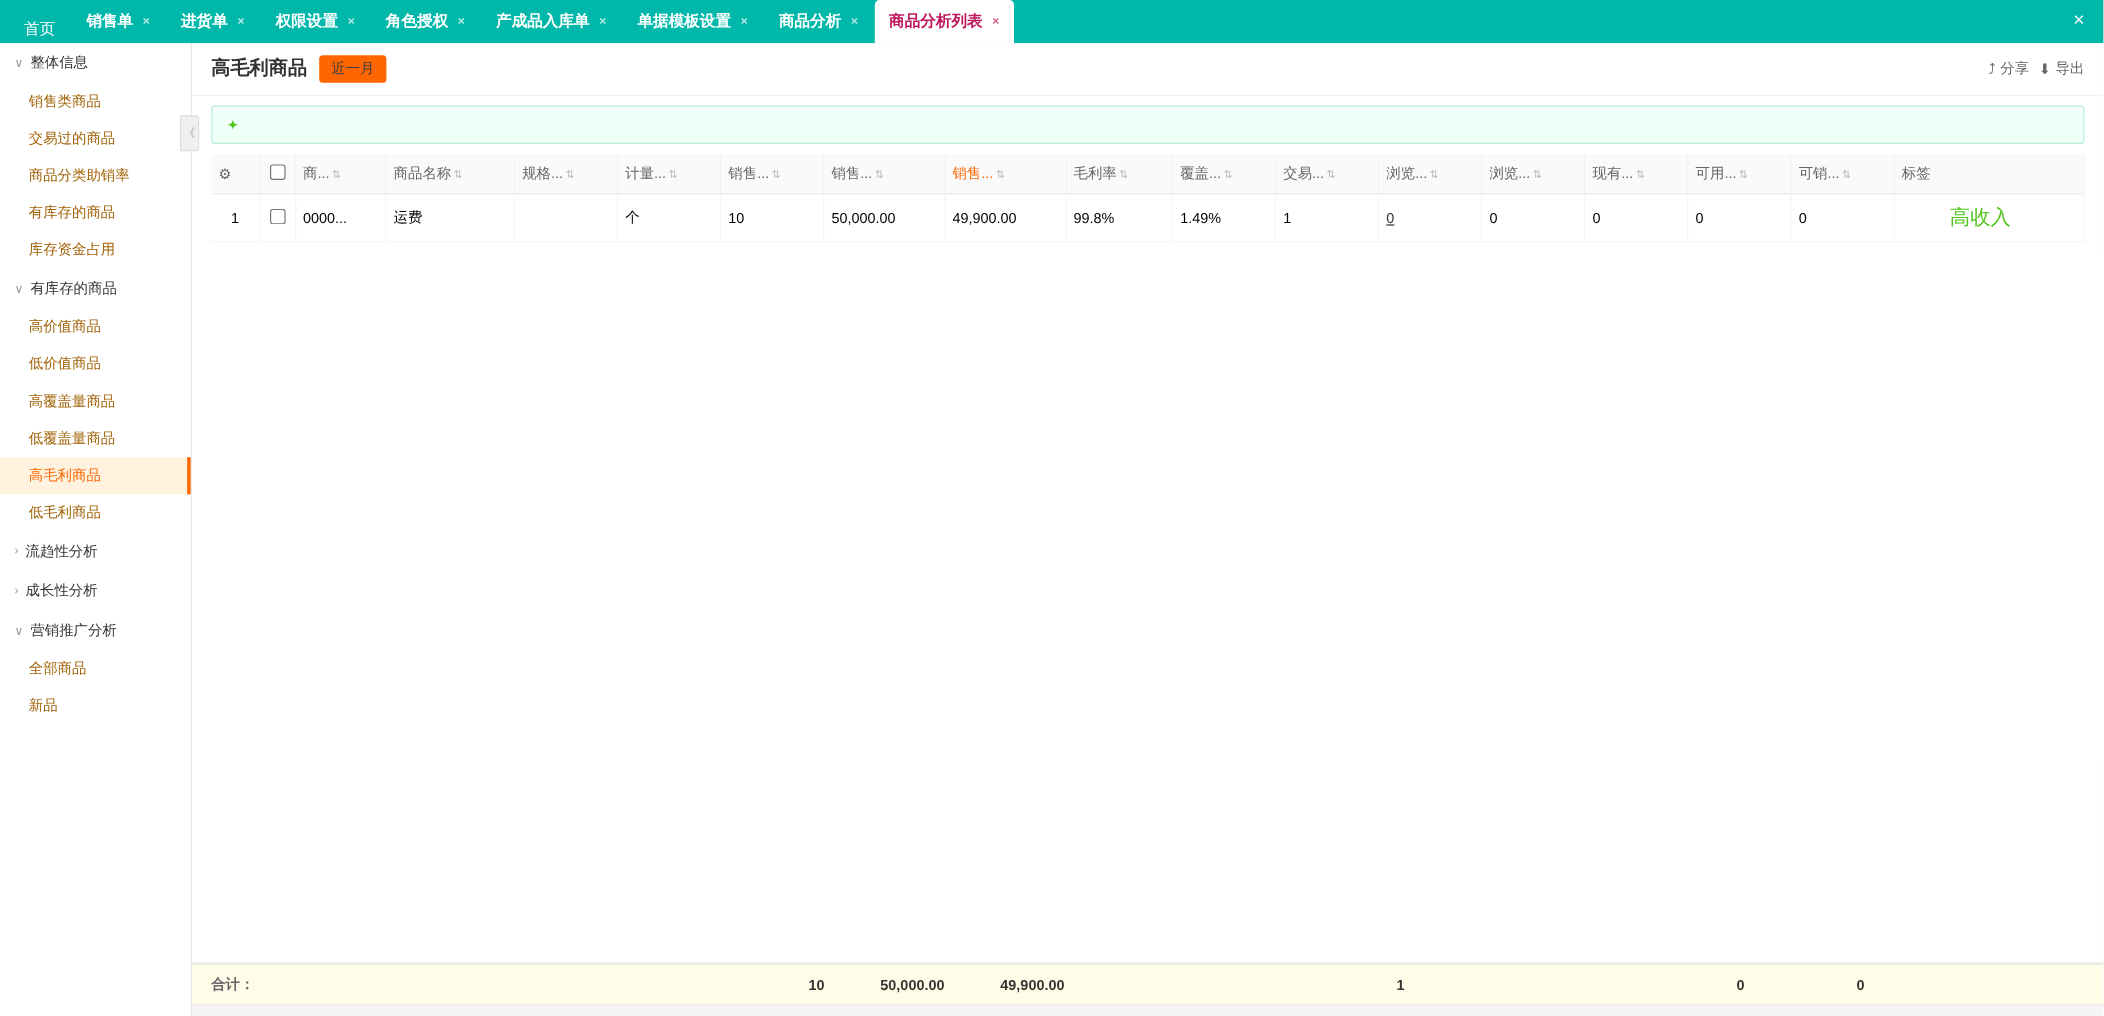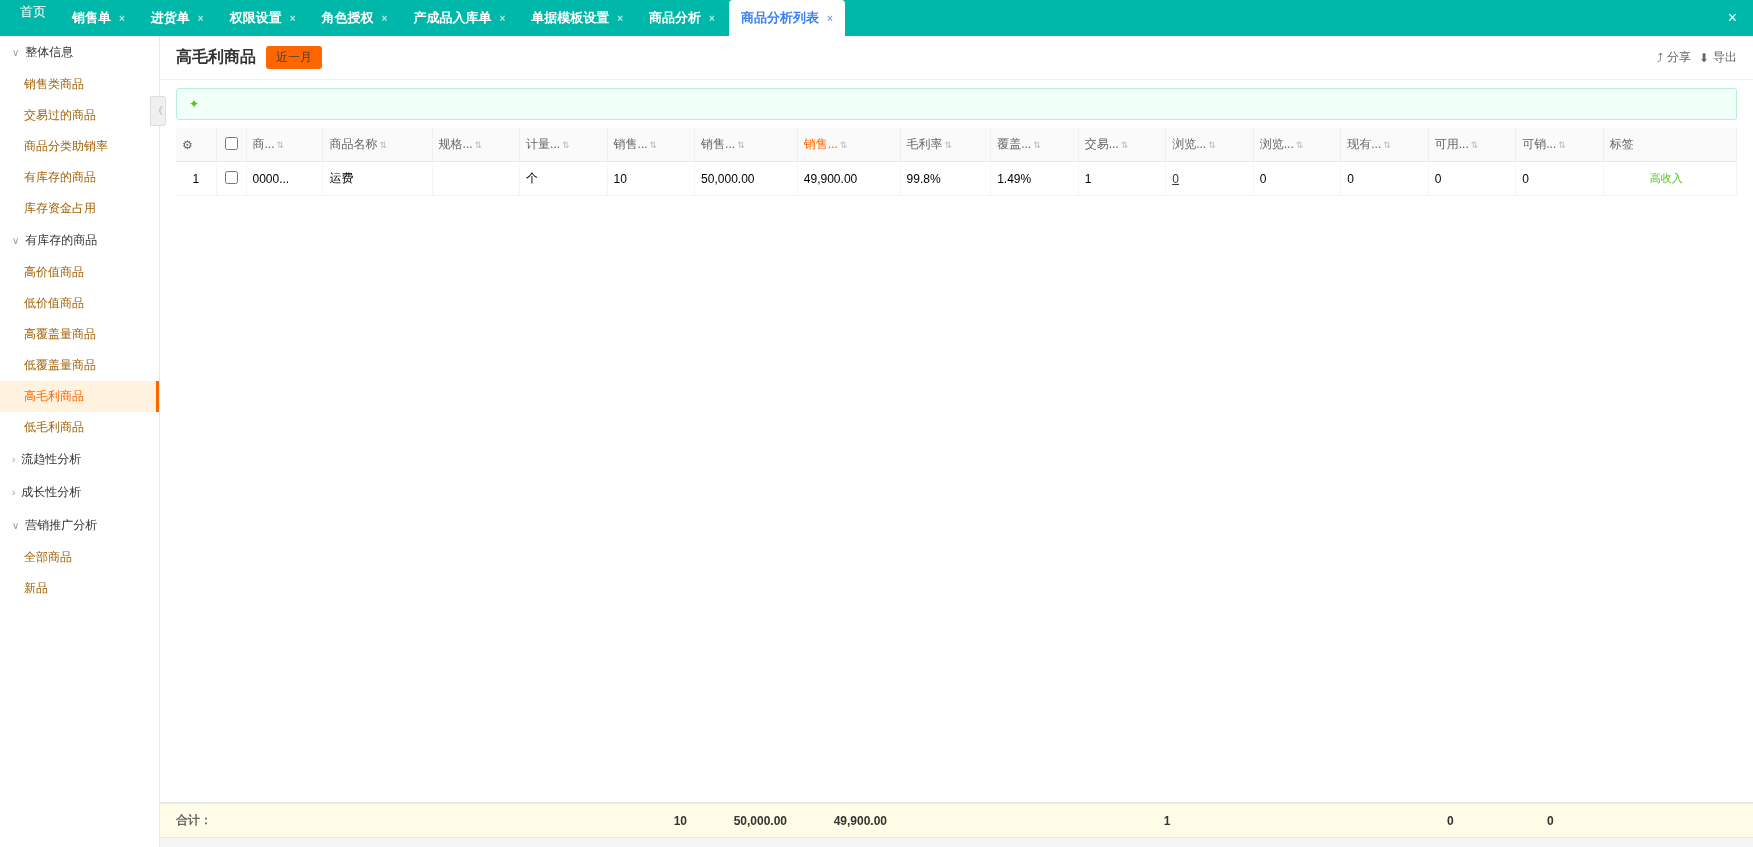--- a/index.html
+++ b/index.html
@@ -9,23 +9,23 @@
     .top-nav {
       display: flex; align-items: center;
       background: #00b8a9; height: 36px;
       padding: 0 8px; gap: 2px;
     }
     .top-nav-item {
       color: #fff; padding: 0 12px; height: 36px;
       display: flex; align-items: center; cursor: pointer;
       font-size: 13px; white-space: nowrap; gap: 4px; font-weight: bold;
     }
-    .top-nav-item.active { background: #fff; color: #3b82f6; border-radius: 4px 4px 0 0; }
+    .top-nav-item.active { background: #fff; color: #be185d; border-radius: 4px 4px 0 0; }
     .top-nav-item .close-x { font-size: 10px; opacity: 0.7; margin-left: 4px; }
-    .top-nav-home { color: #fff; padding: 0 12px; height: 30px; display: flex; align-items: flex-start; font-size: 13px; }
+    .top-nav-home { color: #fff; padding: 0 12px; height: 30px; display: flex; align-items: flex-end; font-size: 13px; }
     .top-nav-close { margin-left: auto; color: #fff; padding: 0 8px; font-size: 16px; cursor: pointer; }
 
     
     .main-layout { display: flex; height: calc(847px - 36px); }
 
     
     .sidebar { width: 160px; background: #fff; border-right: 1px solid #e8e8e8; overflow-y: auto; flex-shrink: 0; }
     .sidebar-group-header { display: flex; align-items: center; padding: 8px 12px; font-size: 12px; color: #333; cursor: pointer; }
     .sidebar-group-header .arrow { margin-right: 6px; font-size: 10px; color: #999; }
     .sidebar-item { padding: 7px 12px 7px 24px; font-size: 12px; color: #a16207; cursor: pointer; }
@@ -51,21 +51,21 @@
     .collapse-btn { position: absolute; left: 150px; top: 60px; width: 16px; height: 30px; background: #f0f0f0; border: 1px solid #ddd; border-radius: 0 3px 3px 0; cursor: pointer; display: flex; align-items: center; justify-content: center; font-size: 10px; color: #999; z-index: 10; }
 
     
     .table-container { flex: 1; overflow: auto; padding: 0 16px; }
     table { width: 100%; border-collapse: collapse; font-size: 12px; }
     thead tr { border-bottom: 1px solid #e8e8e8; }
     th { padding: 8px 6px; text-align: left; color: #666; font-weight: normal; white-space: nowrap; border-right: 1px solid #f0f0f0; background: #fafafa; position: relative; }
     th .col-label { display: flex; align-items: center; gap: 2px; }
     th .sort-icon { font-size: 9px; color: #bbb; }
     td { padding: 8px 6px; border-bottom: 1px solid #f5f5f5; border-right: 1px solid #f5f5f5; white-space: nowrap; }
-    .tag-high { color: #52c41a; font-size: 11px; margin-left: 40px; }
+    .tag-high { color: #52c41a; font-size: 17px; margin-left: 40px; }
     .col-num { text-align: center; width: 40px; }
     .col-check { text-align: center; width: 30px; }
 
     
     .table-footer { display: flex; align-items: center; padding: 8px 16px; border-top: 2px solid #e8e8e8; background: #fffde7; font-size: 12px; gap: 20px; font-weight: bold; }
     .footer-label { color: #666; }
     .footer-val { color: #333; min-width: 80px; text-align: right; }
 
     
     .scrollbar-row { height: 10px; background: #f5f5f5; border-top: 1px solid #e8e8e8; }

